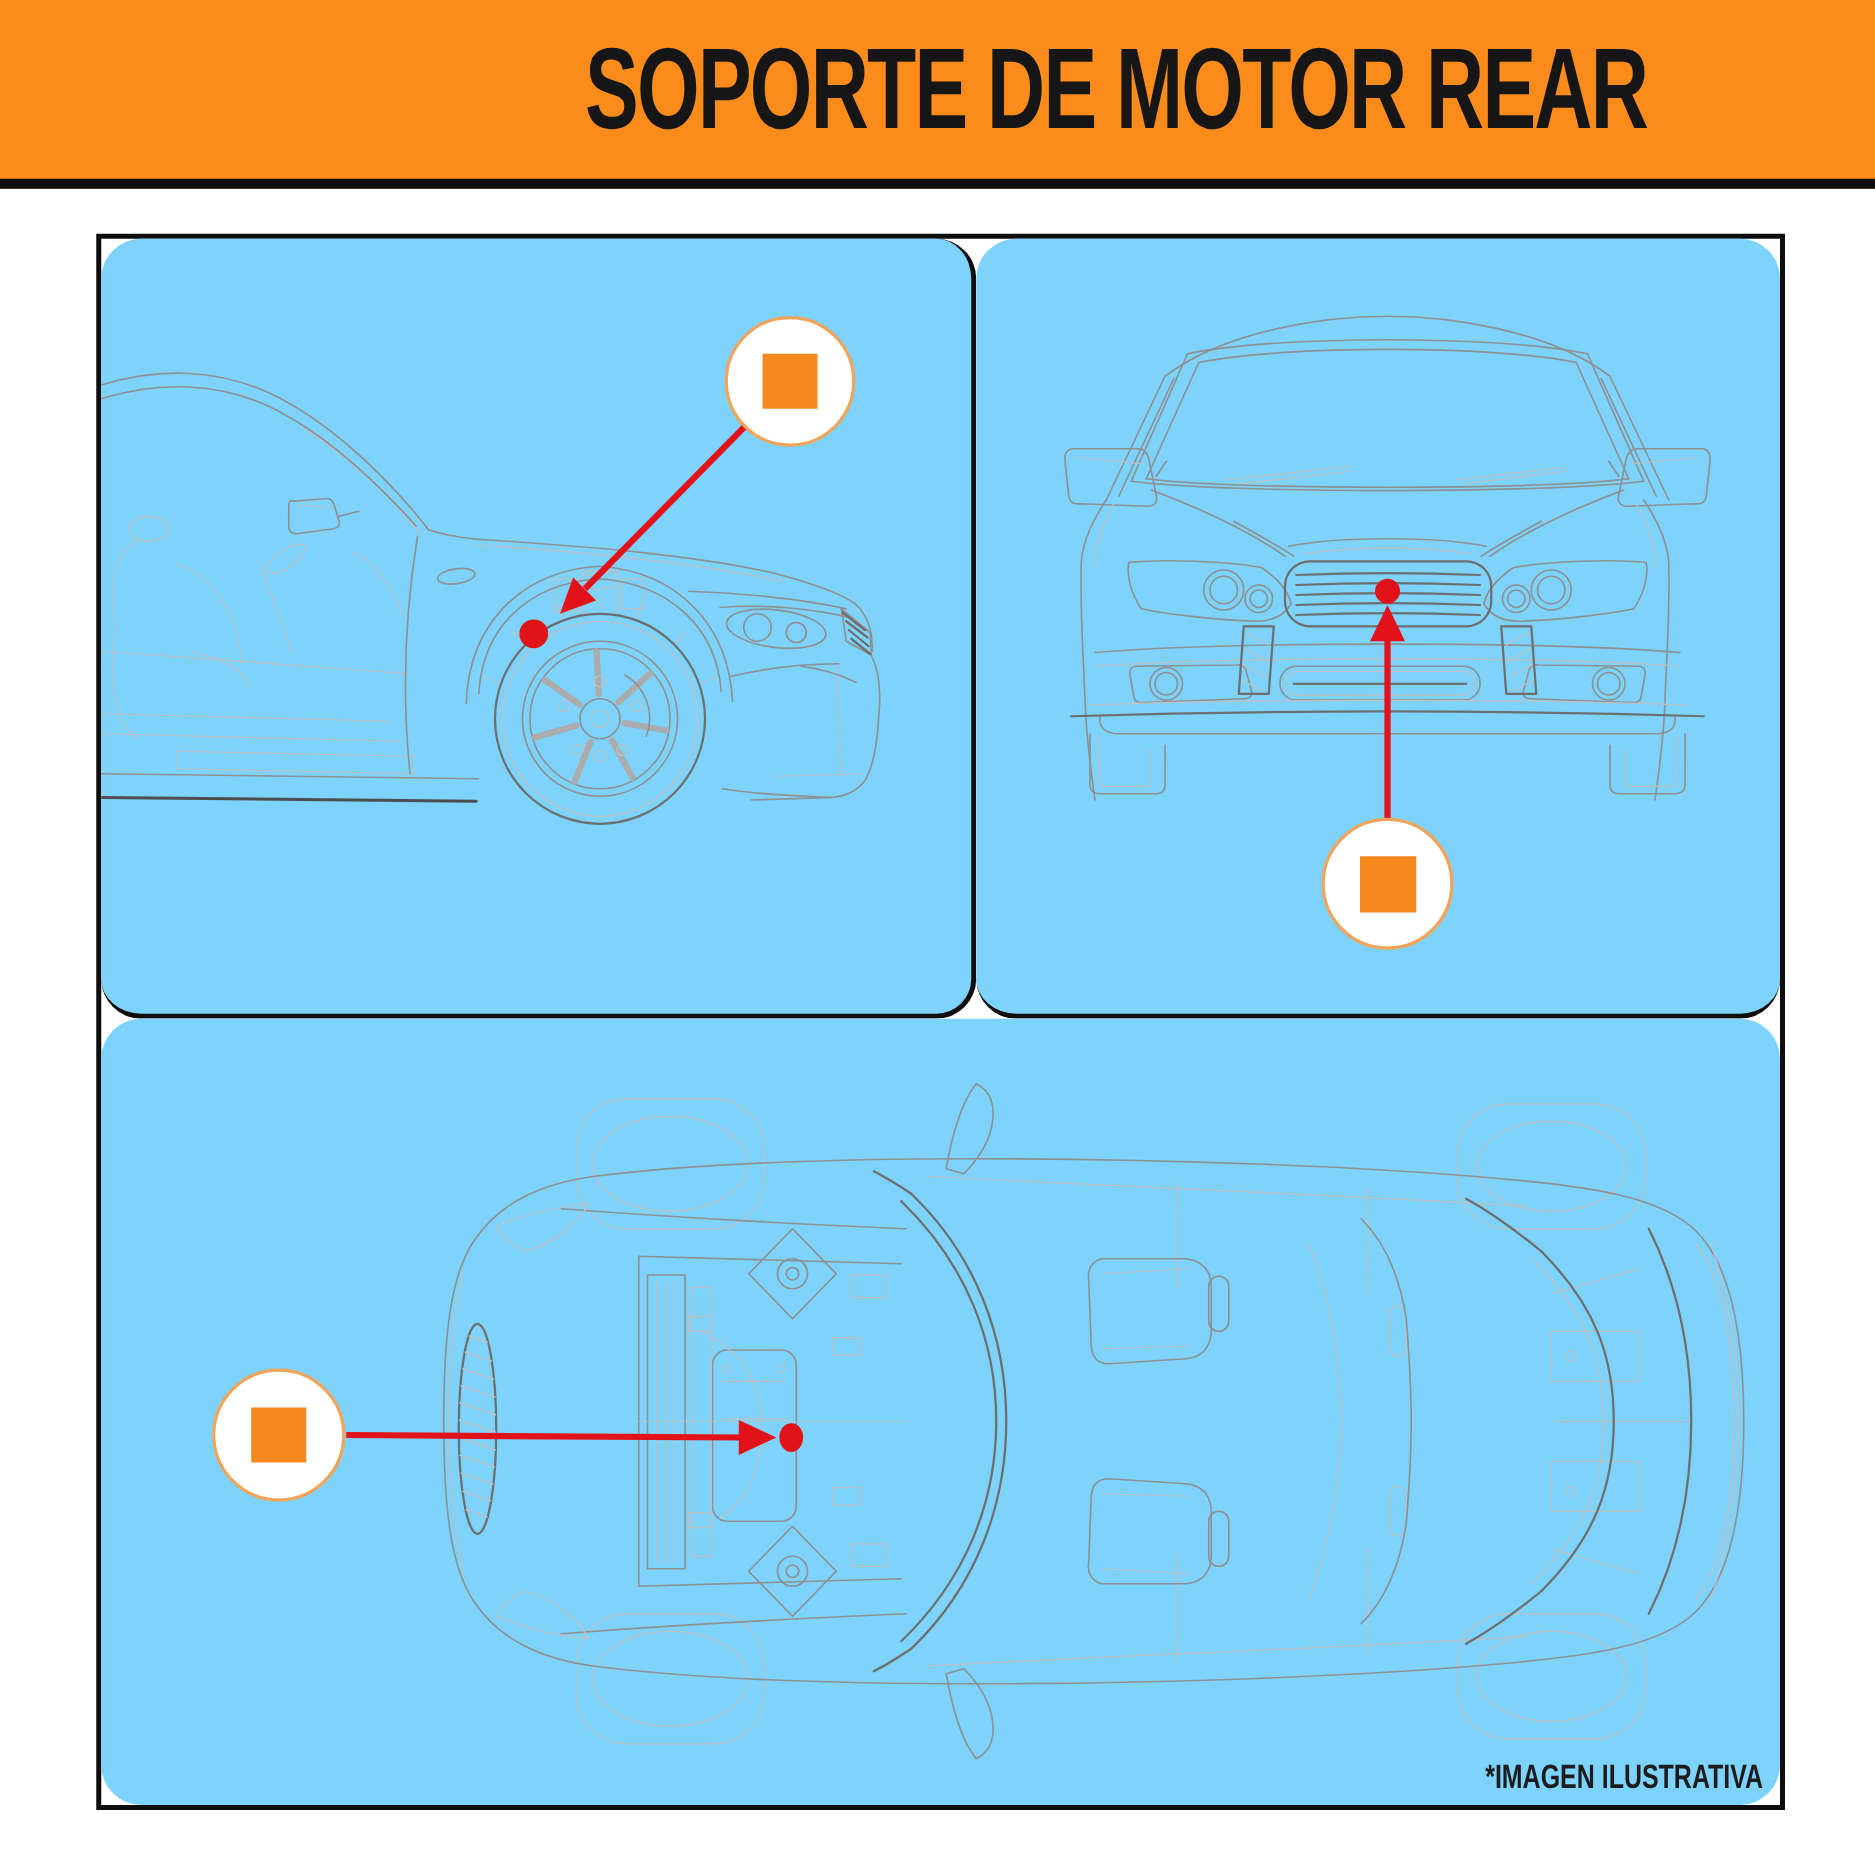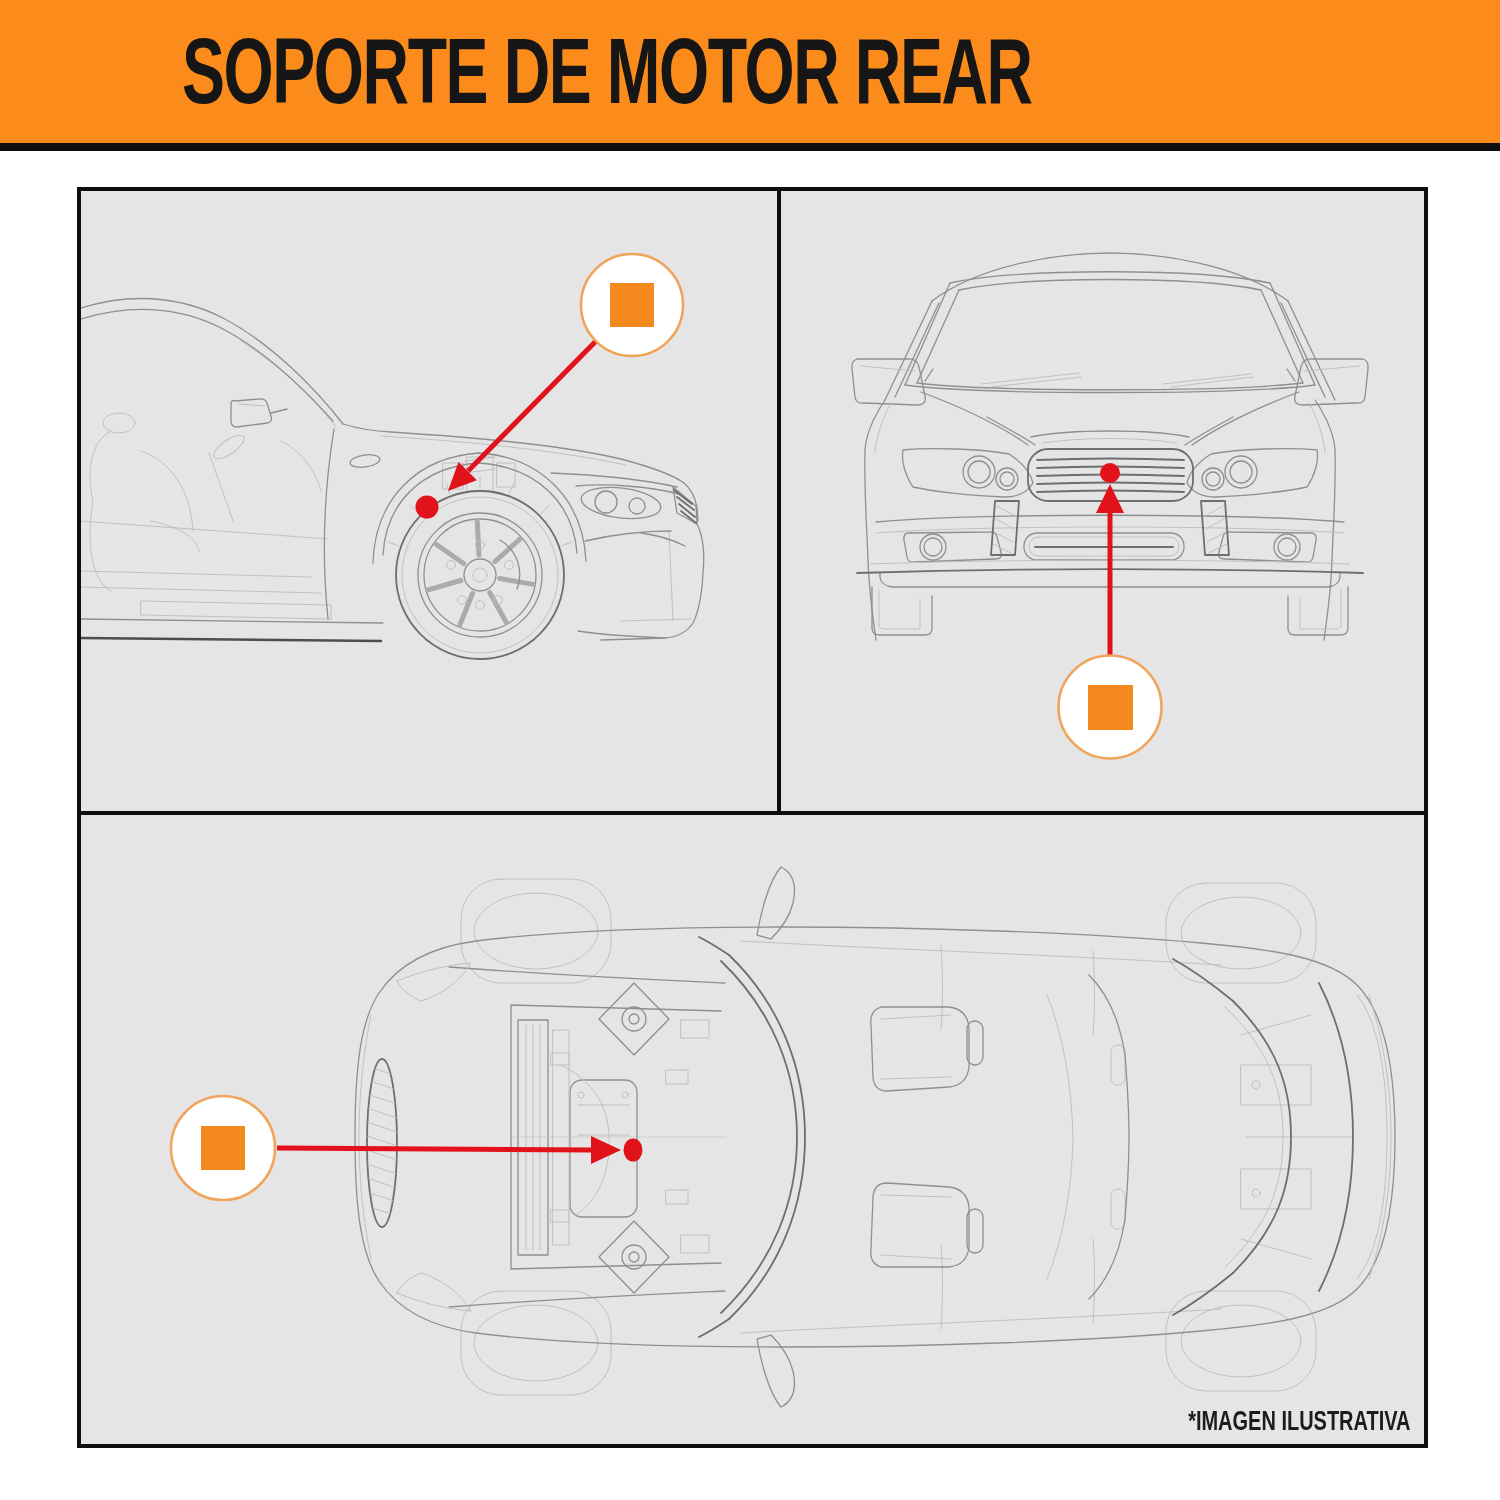--- a/index.html
+++ b/index.html
@@ -3,32 +3,32 @@
 <meta charset="utf-8">
 <style>
   html,body { margin:0; padding:0; }
   body {
     width:1500px; height:1500px; position:relative; overflow:hidden;
     background:#ffffff; font-family:"Liberation Sans", sans-serif;
   }
   .banner {
     position:absolute; left:0; top:0; width:1500px; height:143px;
     background:var(--banner); border-bottom:8px solid var(--frame);
-    display:flex; align-items:center; justify-content:flex-start;
+    display:flex; align-items:center; justify-content:flex-end;
   }
   .title {
     margin:0; font-weight:bold; font-size:92px; color:var(--text);
     letter-spacing:-2px; transform:scaleX(0.70); transform-origin:50% 50%;
     white-space:nowrap;
   }
   .board {
     position:absolute; left:77px; top:187px; width:1343px; height:1253px;
     border:4px solid var(--frame); background:#ffffff;
   }
-  .cell { position:absolute; background:#e5e5e5; }
+  .cell { position:absolute; background:#7dd3fc;border-radius:32px; }
   .cell-side  { left:0; top:0; width:696px; height:620px; border-right:4px solid var(--frame); }
   .cell-front { left:700px; top:0; width:643px; height:620px; }
   .cell-side, .cell-front { border-bottom:4px solid var(--frame); }
   .cell-top   { left:0; top:624px; width:1343px; height:629px; }
   svg { display:block; }
   
   .sk  { stroke:var(--sketch); fill:none; stroke-width:1.3; stroke-linecap:round; stroke-linejoin:round; }
   .sk2 { stroke:var(--sketch_dark); fill:none; stroke-width:1.8; stroke-linecap:round; stroke-linejoin:round; }
   .skf { stroke:var(--sketch_faint); fill:none; stroke-width:1; stroke-linecap:round; stroke-linejoin:round; }
   .skd { stroke:#4d4d4d; fill:none; stroke-width:2.4; stroke-linecap:round; }

